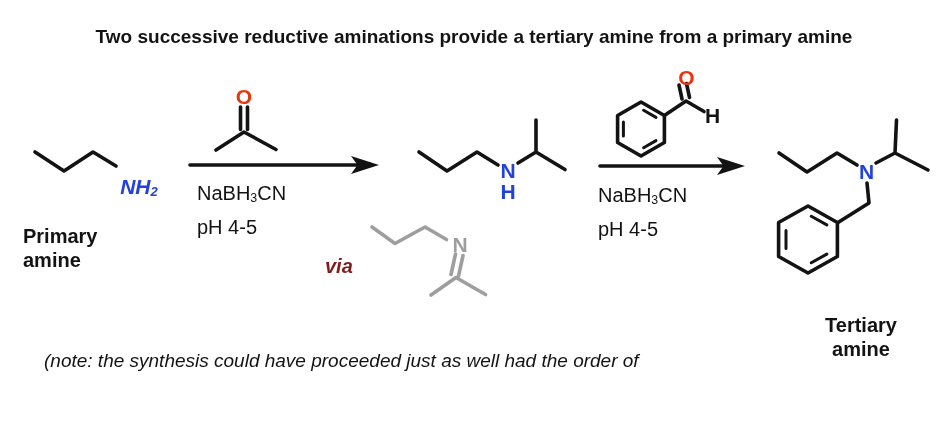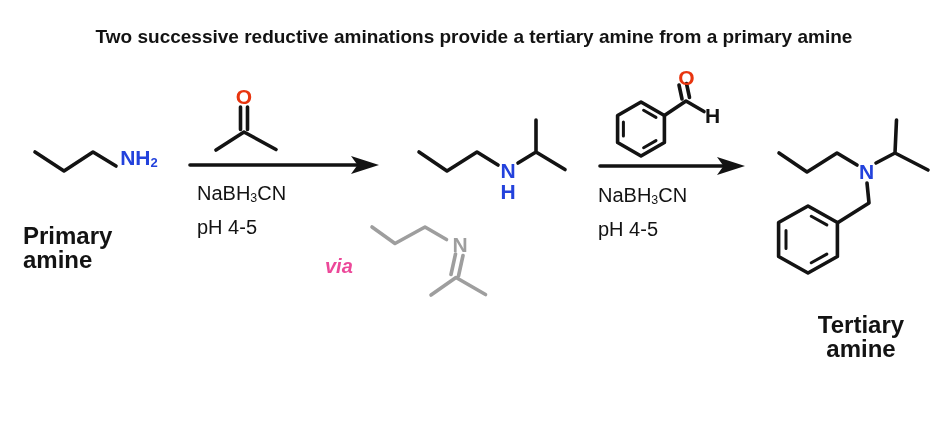--- a/index.html
+++ b/index.html
@@ -8,24 +8,24 @@
   .scheme-svg{position:absolute;left:0;top:0;}
   .title{position:absolute;top:26px;left:0;width:100%;text-align:center;
          font-weight:bold;font-size:19px;white-space:nowrap;}
   .atom{position:absolute;transform:translate(-50%,-50%);font-weight:bold;
         font-size:21px;line-height:1;white-space:nowrap;}
   .blue{color:#2342dc}
   .red{color:#e8350f}
   .grayc{color:#9e9e9e}
   .reagent{position:absolute;font-weight:normal;font-size:20px;line-height:1;white-space:nowrap;}
   sub{font-size:0.62em;line-height:0;vertical-align:-0.2em;}
-  .mol-label{position:absolute;font-weight:bold;font-size:24px;line-height:24px;}
+  .mol-label{position:absolute;font-weight:bold;font-size:20px;line-height:24px;}
   .mol-label span{display:block;}
   .centered{transform:translateX(-50%);text-align:center;margin-top:27px;}
-  .via{position:absolute;font-style:italic;font-weight:bold;font-size:20px;color:#ec4899;line-height:1;}
+  .via{position:absolute;font-style:italic;font-weight:bold;font-size:20px;color:#7f1d1d;line-height:1;}
   .note{position:absolute;font-style:italic;font-size:19px;line-height:23px;}
   .note span{display:block;}
 </style>
 </head>
 <body>
 
 <div class="page">
 
   <svg class="scheme-svg" width="948" height="434" viewBox="0 0 948 434">
     <g stroke="#131313" stroke-width="3.6" fill="none" stroke-linecap="round" stroke-linejoin="round">
@@ -72,21 +72,21 @@
         <path d="M876,163 L895,153 M895,153 L896.5,120 M895,153 L928,170"></path>
         <path d="M867,183 L869,203 L838,222.5"></path>
         <path d="M808,206 L837.4,222.5 L837.4,256.5 L808,273 L778.6,256.5 L778.6,222.5 Z"></path>
         <path d="M811.3,216.3 L826.8,224.9 M786,230.6 L786,248.4 M826.8,254.1 L811.3,262.8" stroke-width="3"></path>
       </g>
     </g>
   </svg>
 
   <div class="title">Two successive reductive aminations provide a tertiary amine from a primary amine</div>
 
-  <span class="atom blue" style="left:139px;top:157px;"><span>NH</span><sub>2</sub></span>
+  <span class="atom blue" style="left:139px;top:186px;font-style:italic;"><span>NH</span><sub>2</sub></span>
   <span class="atom red" style="left:244px;top:96px;">O</span>
   <span class="atom blue" style="left:508px;top:169.5px;">N</span>
   <span class="atom blue" style="left:508px;top:190.5px;">H</span>
   <span class="atom grayc" style="left:460px;top:243.5px;">N</span>
   <span class="atom red" style="left:686.5px;top:77px;">O</span>
   <span class="atom" style="left:712.5px;top:115px;">H</span>
   <span class="atom blue" style="left:866.5px;top:170.5px;">N</span>
 
   <div class="reagent" style="left:197px;top:183px;"><span>NaBH</span><sub>3</sub><span>CN</span></div>
   <div class="reagent" style="left:197px;top:217px;">pH 4-5</div>
@@ -99,15 +99,16 @@
       <span>amine</span>
   </div>
   <div class="mol-label centered" style="left:861px;top:286px;">
     <span>Tertiary</span>
       <span>amine</span>
   </div>
 
   <div class="via" style="left:325px;top:256px;">via</div>
 
   <div class="note" style="left:44px;top:349px;">
+    <span>(note: the synthesis could have proceeded just as well had the order of</span>
   </div>
 
 </div>
 
 </body></html>

